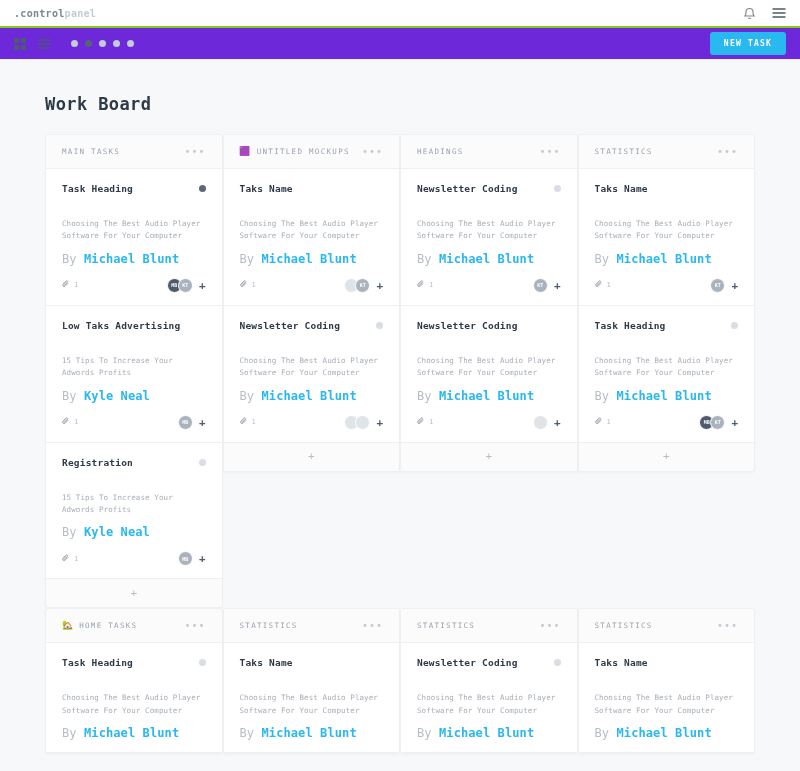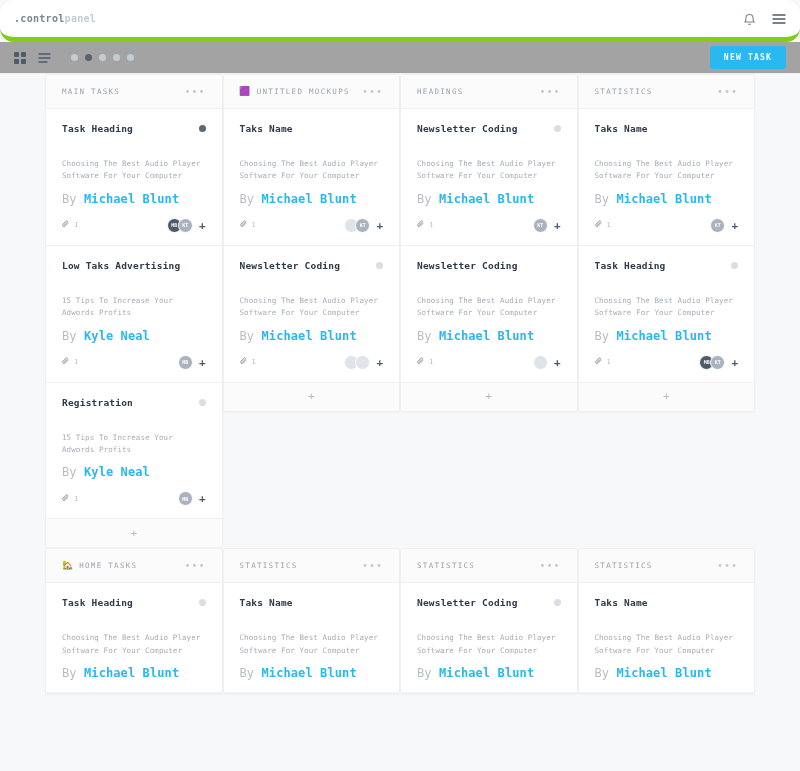--- a/index.html
+++ b/index.html
@@ -6,48 +6,47 @@
   html, body {
     width: 800px;
     height: 771px;
     background: #f7f8fa;
     font-family: "DejaVu Sans Mono", "Liberation Mono", monospace;
     -webkit-font-smoothing: antialiased;
   }
 
   
   .topbar {
-    height: 42px;
+    height: 28px;
     background: #ffffff;
-    border-bottom: 5px solid #84cc16;
+    border-bottom: 2px solid #84cc16;
     display: flex;
     align-items: center;
     padding: 0 14px;
-    border-radius: 14px;
   }
   .logo {
     font-size: 10px;
     letter-spacing: 0.3px;
     font-weight: 700;
     color: #9aa3ad;
   }
   .logo .logo-a { color: #7d868f; }
   .logo .logo-b { color: #c6cbd1; }
   .topbar-right {
     margin-left: auto;
     display: flex;
     align-items: center;
     gap: 16px;
   }
   .ic { display: block; }
 
   
   .toolbar {
     height: 32px;
-    background: #a3a3a3;
+    background: #6d28d9;
     border-bottom: 1px solid #eceef1;
     display: flex;
     align-items: center;
     padding: 0 14px;
   }
   .toolbar-icons { display: flex; align-items: center; gap: 12px; }
   .dots { display: flex; align-items: center; gap: 7px; margin-left: 20px; }
   .dot { width: 7px; height: 7px; border-radius: 50%; background: #c3cbd4; }
   .dot.active { background: #566374; }
   .new-task {
@@ -241,20 +240,21 @@
       <span class="dot"></span>
       <span class="dot active"></span>
       <span class="dot"></span>
       <span class="dot"></span>
       <span class="dot"></span>
     </div>
   <button class="new-task">NEW TASK</button>
 </div>
 
 <div class="page" id="page-root">
+    <div class="section-title">Work Board</div>
     <div class="board">
       <div class="column">
         <div class="col-head">
           <span class="col-title">MAIN TASKS</span>
           <span class="col-more">•••</span>
         </div>
         <div class="card">
           <div class="card-top">
             <span class="card-title">Task Heading</span>
             <span class="status-dot status-dark"></span>

